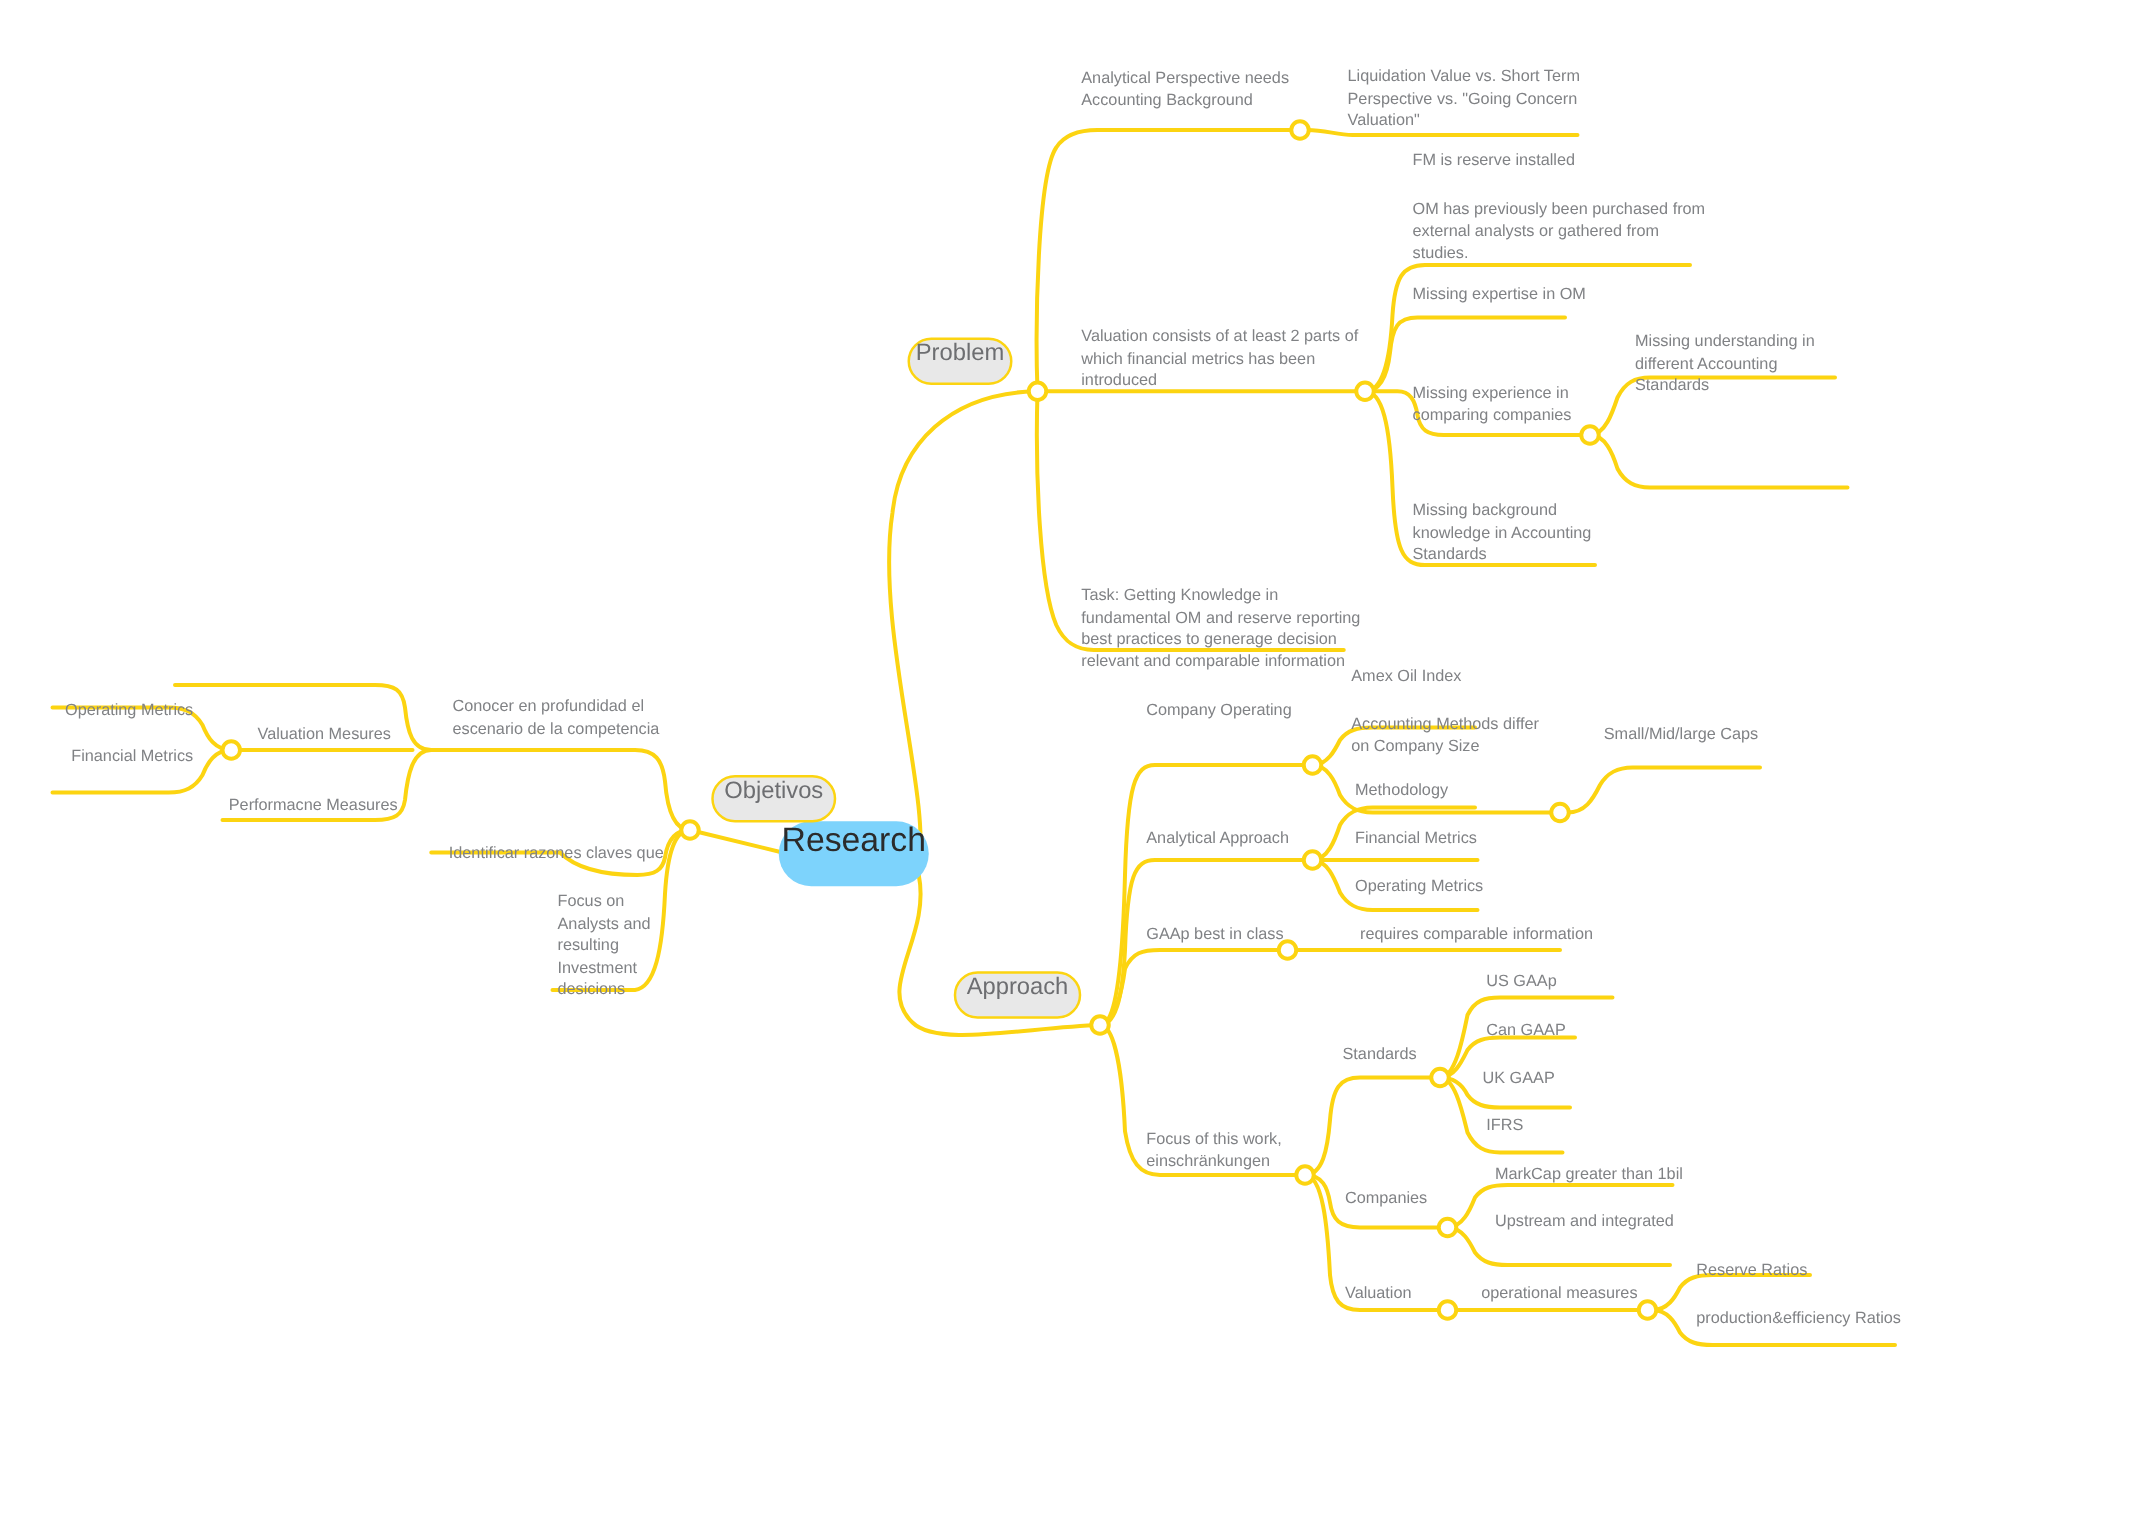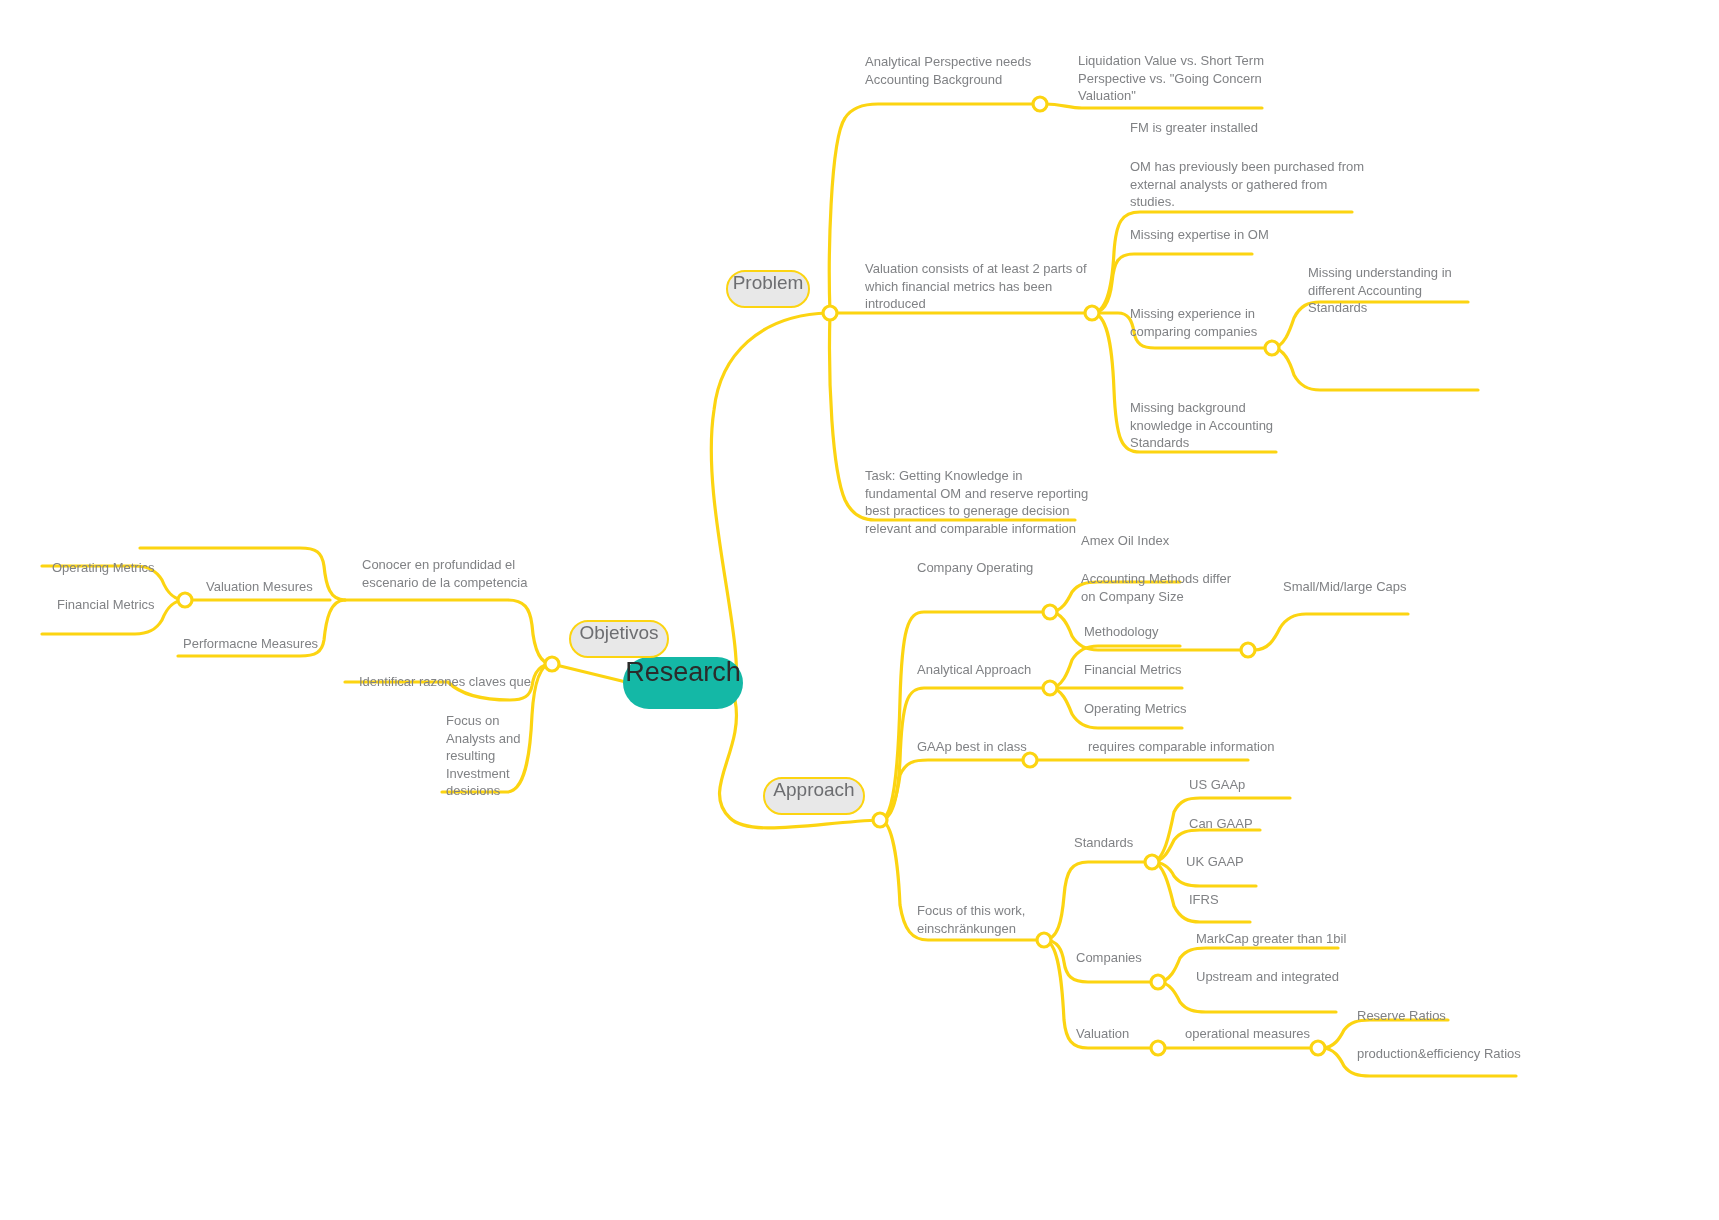--- a/index.html
+++ b/index.html
@@ -2,21 +2,21 @@
 <html><head>
 <meta charset="utf-8">
 <style>
   html,body{margin:0;padding:0;background:#ffffff;}
   body{font-family:"Liberation Sans","DejaVu Sans",sans-serif;}
   #canvas{position:relative;width:1719px;height:1220px;background:#ffffff;overflow:hidden;}
   #wires{position:absolute;left:0;top:0;width:1719px;height:1220px;}
   .lbl{position:absolute;color:#808285;font-size:13px;line-height:17.5px;white-space:pre-line;}
   .node{position:absolute;display:flex;justify-content:center;
         border-radius:20px;box-sizing:border-box;}
-  .node-root{background:#14b8a6;color:#2b2b2b;font-size:27px;border-radius:26px;}
+  .node-root{background:#7dd3fc;color:#2b2b2b;font-size:27px;border-radius:26px;}
   .node-branch{background:#e8e8e8;border:2.3px solid #FCD411;color:#6d6e71;font-size:19px;}
 </style>
 </head>
 <body>
 
 <div id="canvas">
 
   <svg id="wires" viewBox="0 0 1719 1220" xmlns="http://www.w3.org/2000/svg">
     <g fill="none" stroke="#FCD411" stroke-width="3.2" stroke-linecap="round">
 
@@ -123,21 +123,21 @@
 Accounting Background</div>
 
   <div class="lbl" style="left:1078px;top:52px;width:240px;">Liquidation Value vs. Short Term
 Perspective vs. "Going Concern
 Valuation"</div>
 
   <div class="lbl" style="left:865px;top:260px;width:230px;">Valuation consists of at least 2 parts of
 which financial metrics has been
 introduced</div>
 
-  <div class="lbl" style="left:1130px;top:119px;width:240px;">FM is greater installed</div>
+  <div class="lbl" style="left:1130px;top:119px;width:240px;">FM is reserve installed</div>
 
   <div class="lbl" style="left:1130px;top:158px;width:240px;">OM has previously been purchased from
 external analysts or gathered from
 studies.</div>
 
   <div class="lbl" style="left:1130px;top:226px;width:240px;">Missing expertise in OM</div>
 
   <div class="lbl" style="left:1130px;top:305px;width:160px;">Missing experience in
 comparing companies</div>
 

